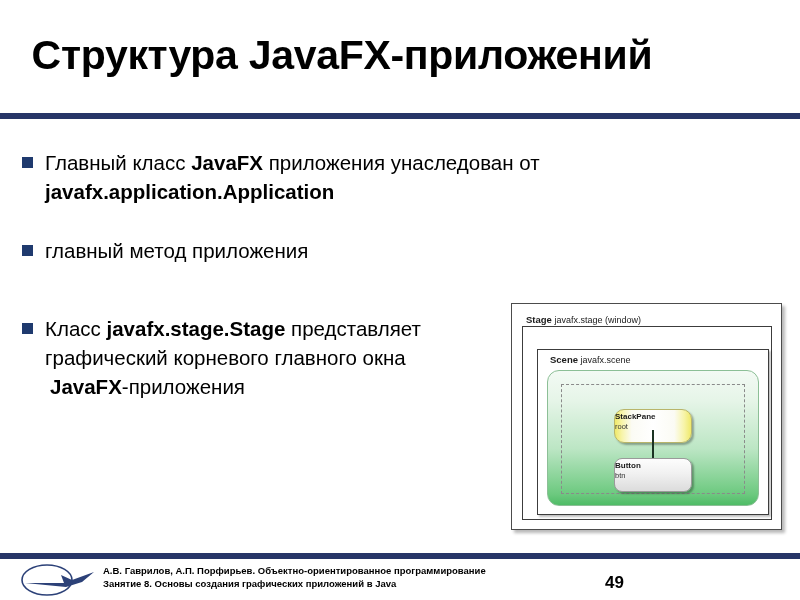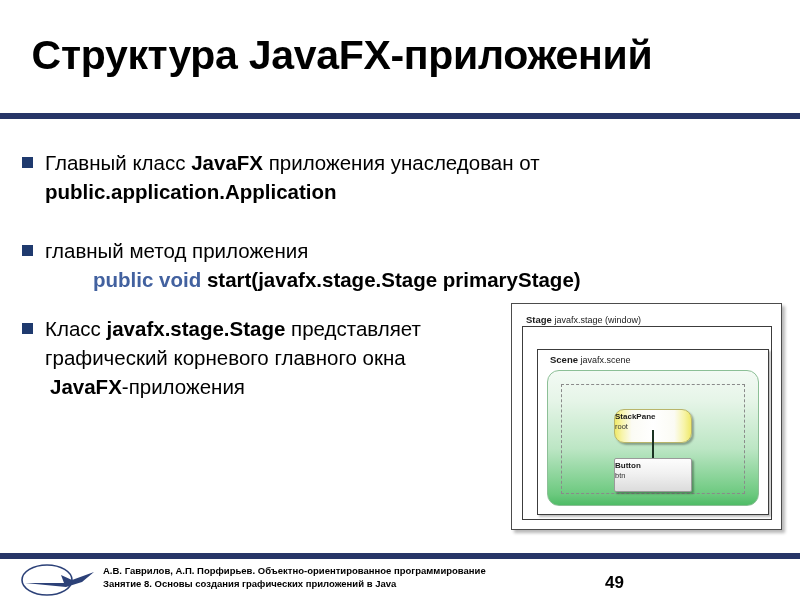--- a/index.html
+++ b/index.html
@@ -177,21 +177,21 @@
     border-radius: 10px;
     background: linear-gradient(to right, #efe96a 0%, #f7f4a8 9%, #fbfbf4 22%, #ffffff 50%, #fbfbf4 78%, #f7f4a8 91%, #efe96a 100%);
     border: 1px solid #b8b56a;
   }
   #node-button {
     left: 50%;
     margin-left: -39px;
     top: 73px;
     background: linear-gradient(to bottom, #fdfdfd 0%, #f1f1f1 45%, #dcdcdc 100%);
     border: 1px solid #9a9a9a;
-    border-radius: 2px;
+    border-radius: 8px;
   }
   #node-link {
     position: absolute;
     left: 50%;
     margin-left: -1px;
     top: 45px;
     width: 2px;
     height: 28px;
     background: #1b3322;
   }
@@ -244,29 +244,28 @@
 
 <div id="slide-title">Структура JavaFX-приложений</div>
 <div id="title-rule"></div>
 
 <div id="content">
 
   <div class="bullet" id="bullet-1">
     <span class="bullet-marker"></span>
     <span class="bullet-text">
       <span>Главный класс </span><b>JavaFX</b><span> приложения унаследован от</span><br>
-      <b>public.application.Application</b>
+      <b>javafx.application.Application</b>
     </span>
   </div>
 
   <div class="bullet" id="bullet-2">
     <span class="bullet-marker"></span>
     <span class="bullet-text">
       <span>главный метод приложения</span><br>
-      <span class="code-line"><span class="kw">public void</span><span class="code-sig"> start(javafx.stage.Stage primaryStage)</span></span>
     </span>
   </div>
 
   <div class="bullet" id="bullet-3">
     <span class="bullet-marker"></span>
     <span class="bullet-text">
       <span>Класс </span><b>javafx.stage.Stage</b><span> представляет</span><br>
       <span> графический корневого главного окна</span><br>
       <span class="indent-1"><b>JavaFX</b><span>-приложения</span></span>
     </span>

